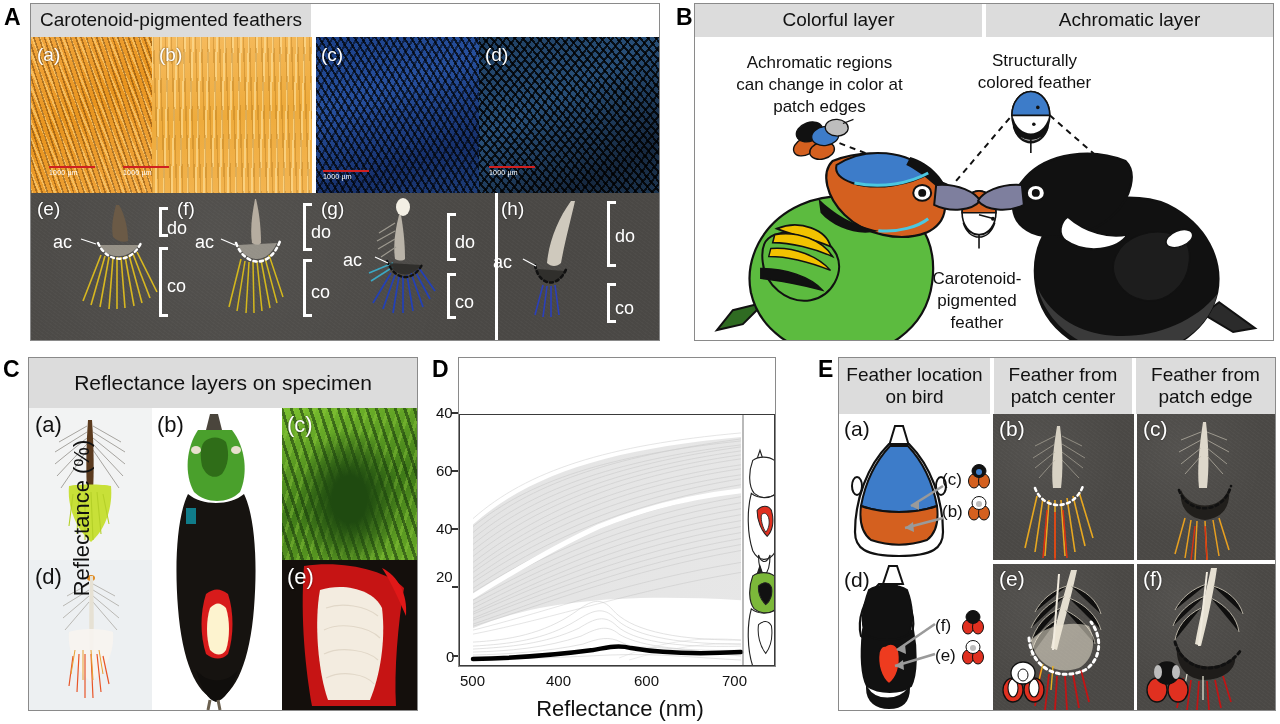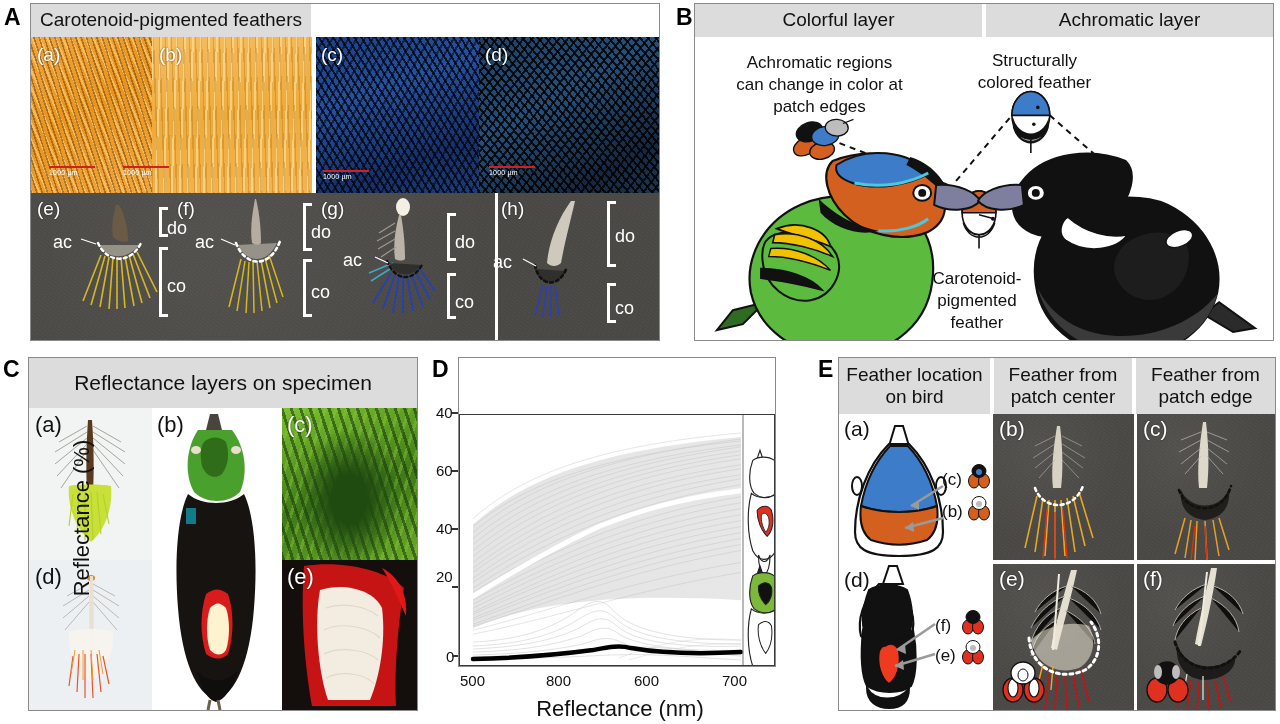--- a/index.html
+++ b/index.html
@@ -575,21 +575,21 @@
 
   <div class="tickmark" style="left:452px; top:412px; width:6px; height:1.6px;"></div>
   <div class="tickmark" style="left:452px; top:470px; width:6px; height:1.6px;"></div>
   <div class="tickmark" style="left:452px; top:528px; width:6px; height:1.6px;"></div>
   <div class="tickmark" style="left:452px; top:586px; width:6px; height:1.6px;"></div>
   <div class="tickmark" style="left:452px; top:655px; width:6px; height:1.6px;"></div>
 
   <div class="axis-label" style="left:-28px; top:505px; width:220px; transform:rotate(-90deg); transform-origin:center;">Reflectance (%)</div>
 
   <div class="xtick" style="left:460px; top:672px;">500</div>
-  <div class="xtick" style="left:546px; top:672px;">800</div>
+  <div class="xtick" style="left:546px; top:672px;">400</div>
   <div class="xtick" style="left:634px; top:672px;">600</div>
   <div class="xtick" style="left:722px; top:672px;">700</div>
 
   <div class="axis-label" style="left:500px; top:696px; width:240px;">Reflectance (nm)</div>
 
   <div class="panel-letter" style="left:818px; top:358px;">E</div>
 
   <div class="panel-box" style="left:838px; top:357px; width:438px; height:354px;">
     <div class="hdr-row" style="height:56px;">
       <div class="hdr" style="width:152px; flex-direction:column; font-size:19px;">

